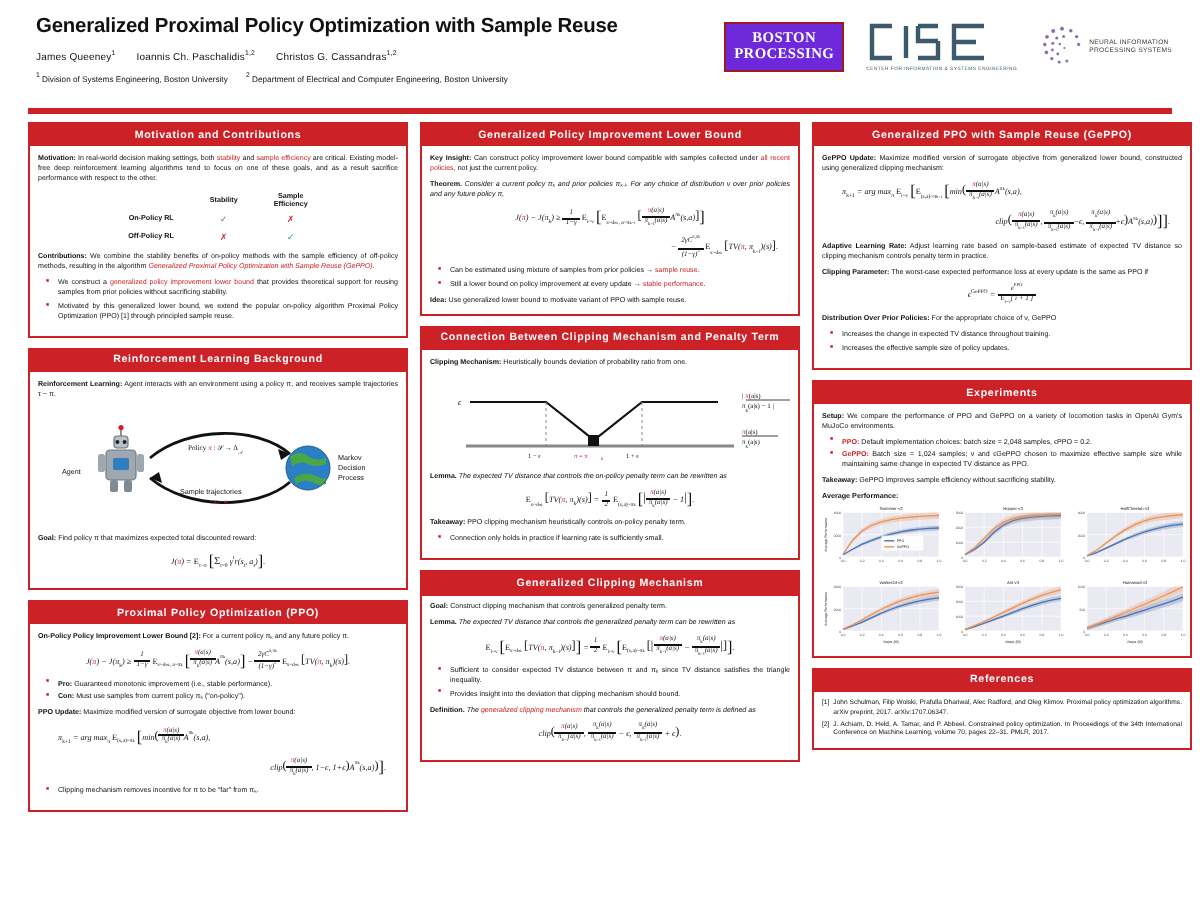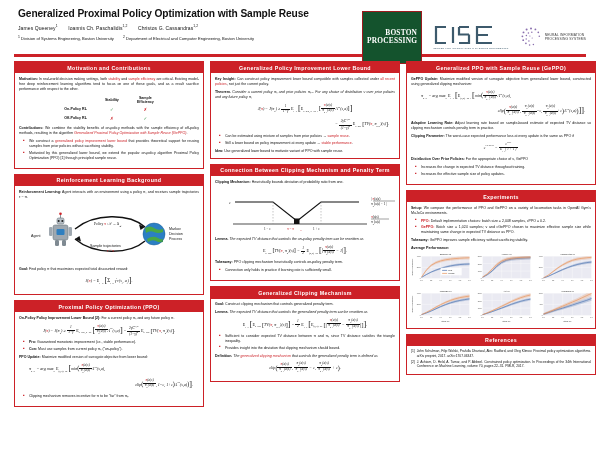--- a/index.html
+++ b/index.html
@@ -17,24 +17,24 @@
   .head-left { flex: 1 1 auto; }
   .ptitle { font-size: 10.2px; font-weight: bold; letter-spacing: -.1px; color: #111; line-height: 1.15; }
   .authors { font-size: 5.0px; margin-top: 5px; color: #111; letter-spacing: .1px; }
   .authors span.au { margin-right: 9px; }
   .sup { font-size: 3.4px; vertical-align: super; }
   .affil { font-size: 4.1px; margin-top: 3.5px; color: #111; }
   .affil span.af { margin-right: 8px; }
 
   .head-right { display: flex; align-items: center; gap: 11px; padding-top: 3px; }
   .bu-logo {
-    background: #14532d; color: #fff; border: 1px solid #9d1a1e;
+    background: #6d28d9; color: #fff; border: 1px solid #9d1a1e;
     font-family: "Liberation Serif", serif; font-weight: bold;
-    font-size: 7.4px; line-height: 1.12; text-align: right;
-    padding: 17px 4px; letter-spacing: .2px;
+    font-size: 7.4px; line-height: 1.12; text-align: center;
+    padding: 3px 4px; letter-spacing: .2px;
   }
   .cise-wrap { text-align: center; }
   .cise-mark { display: block; }
   .cise-sub { font-size: 2.4px; color: #3d5a6c; letter-spacing: .25px; margin-top: 1.5px; }
   .nips-wrap { display: flex; align-items: center; gap: 3px; }
   .nips-txt { font-size: 3.3px; color: #3a3a3a; line-height: 1.35; letter-spacing: .15px; }
 
   .redbar { height: 3px; background: #cc2127; margin: 2px 14px 0 14px; }
 
   

